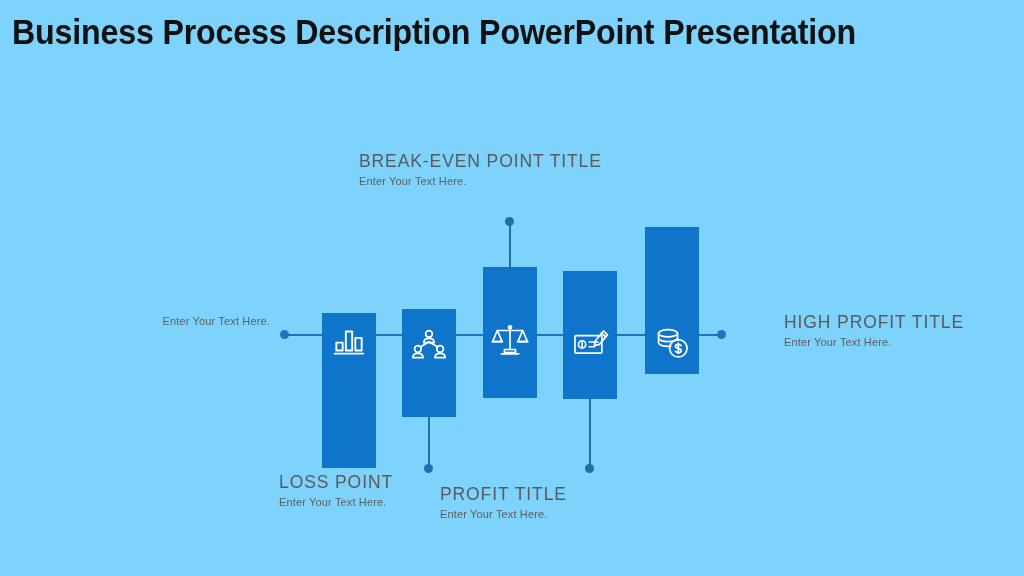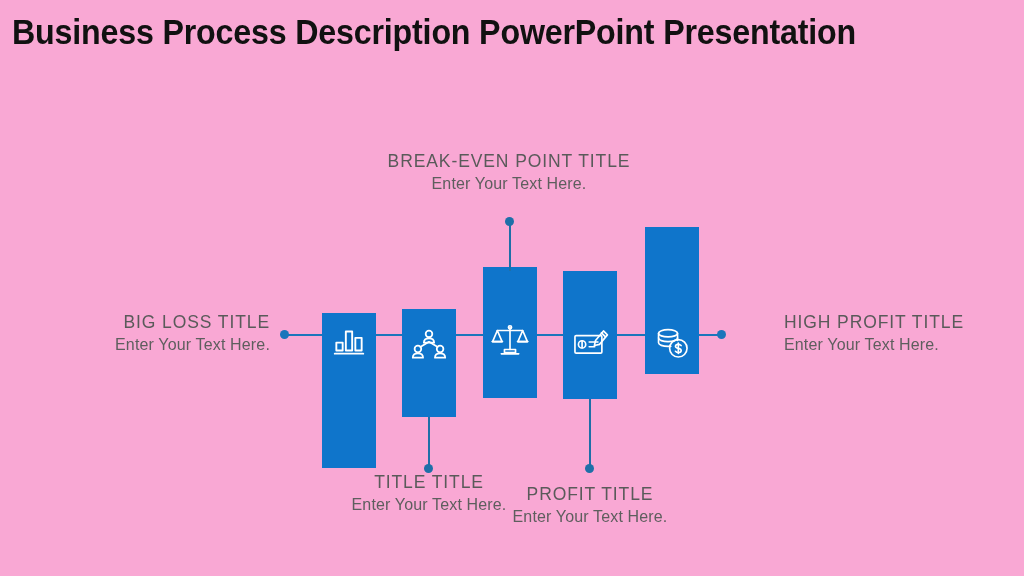--- a/index.html
+++ b/index.html
@@ -7,21 +7,21 @@
     width: 1024px;
     height: 576px;
     background: #ffffff;
     font-family: "Liberation Sans", sans-serif;
     overflow: hidden;
   }
   #slide {
     position: relative;
     width: 1024px;
     height: 576px;
-    background: #f9a8d4;
+    background: #7dd3fc;
   }
 
   
   #slide-title {
     position: absolute;
     left: 12px;
     top: 12px;
     width: 1000px;
     font-size: 35px;
     font-weight: bold;
@@ -83,31 +83,31 @@
   .label-block { position: absolute; }
   .label-title {
     font-size: 17.5px;
     color: #5a5a5a;
     letter-spacing: 0.9px;
     font-family: "Liberation Sans", sans-serif;
     white-space: nowrap;
     font-weight: 400;
   }
   .label-sub {
-    font-size: 16px;
+    font-size: 11px;
     color: #5e5e5e;
     letter-spacing: 0.15px;
     font-family: "Liberation Sans", sans-serif;
     white-space: nowrap;
     margin-top: 3px;
     font-weight: 400;
   }
   .align-left   { text-align: left; margin-left: 27px; }
   .align-right  { text-align: right; }
-  .align-center { text-align: center; }
+  .align-center { }
 </style>
 </head>
 <body>
 
 <div id="slide">
 
   <div id="slide-title">Business Process Description PowerPoint Presentation</div>
 
   <div id="chart">
 
@@ -174,36 +174,35 @@
 
     <div class="leader" style="left:428px; top:417px; height:51px;"></div>
     <div class="leader-dot" style="left:424px; top:464px;"></div>
 
     <div class="leader" style="left:589px; top:399px; height:69px;"></div>
     <div class="leader-dot" style="left:585px; top:464px;"></div>
 
   </div>
 
   <div class="label-block align-right" style="left:70px; top:312px; width:200px;">
-    <div class="label-title">BIG LOSS TITLE</div>
     <div class="label-sub">Enter Your Text Here.</div>
   </div>
 
   <div class="label-block align-left" style="left:757px; top:312px; width:230px;">
     <div class="label-title">HIGH PROFIT TITLE</div>
     <div class="label-sub">Enter Your Text Here.</div>
   </div>
 
   <div class="label-block align-center" style="left:359px; top:151px; width:300px;">
     <div class="label-title">BREAK-EVEN POINT  TITLE</div>
     <div class="label-sub">Enter Your Text Here.</div>
   </div>
 
   <div class="label-block align-center" style="left:279px; top:472px; width:300px;">
-    <div class="label-title">TITLE TITLE</div>
+    <div class="label-title">LOSS POINT</div>
     <div class="label-sub">Enter Your Text Here.</div>
   </div>
 
   <div class="label-block align-center" style="left:440px; top:484px; width:300px;">
     <div class="label-title">PROFIT TITLE</div>
     <div class="label-sub">Enter Your Text Here.</div>
   </div>
 
 </div>
 

